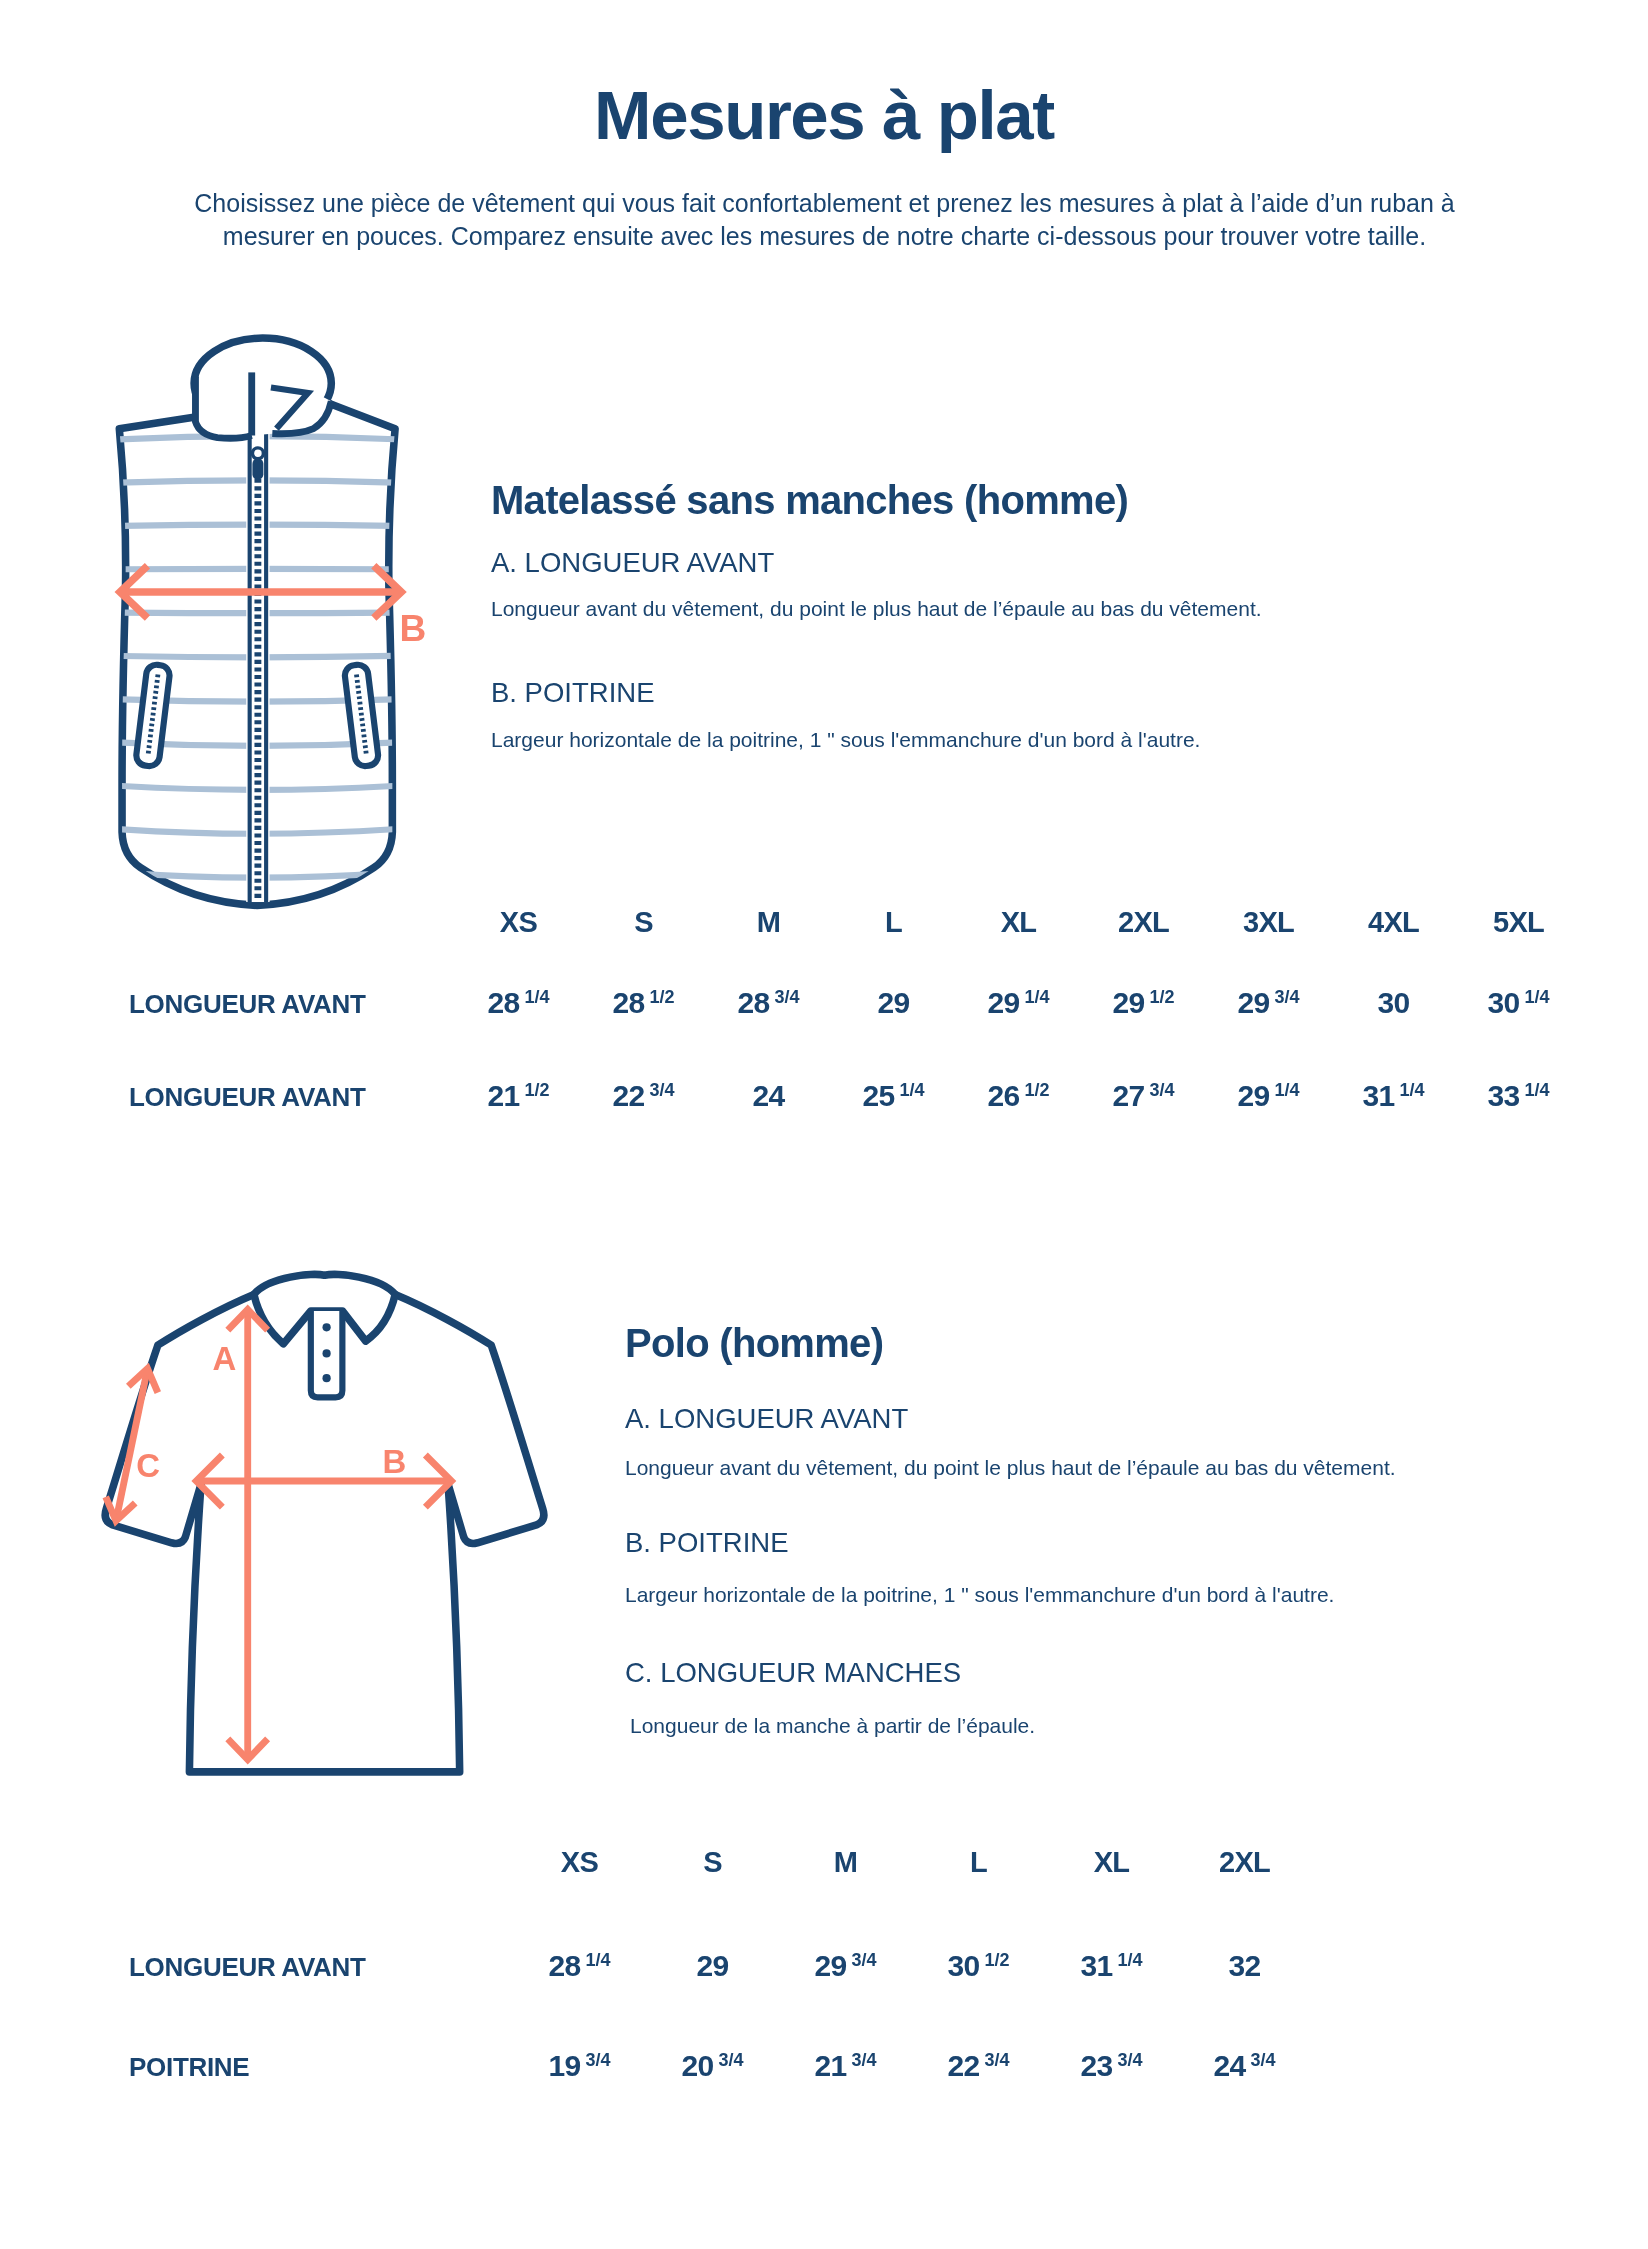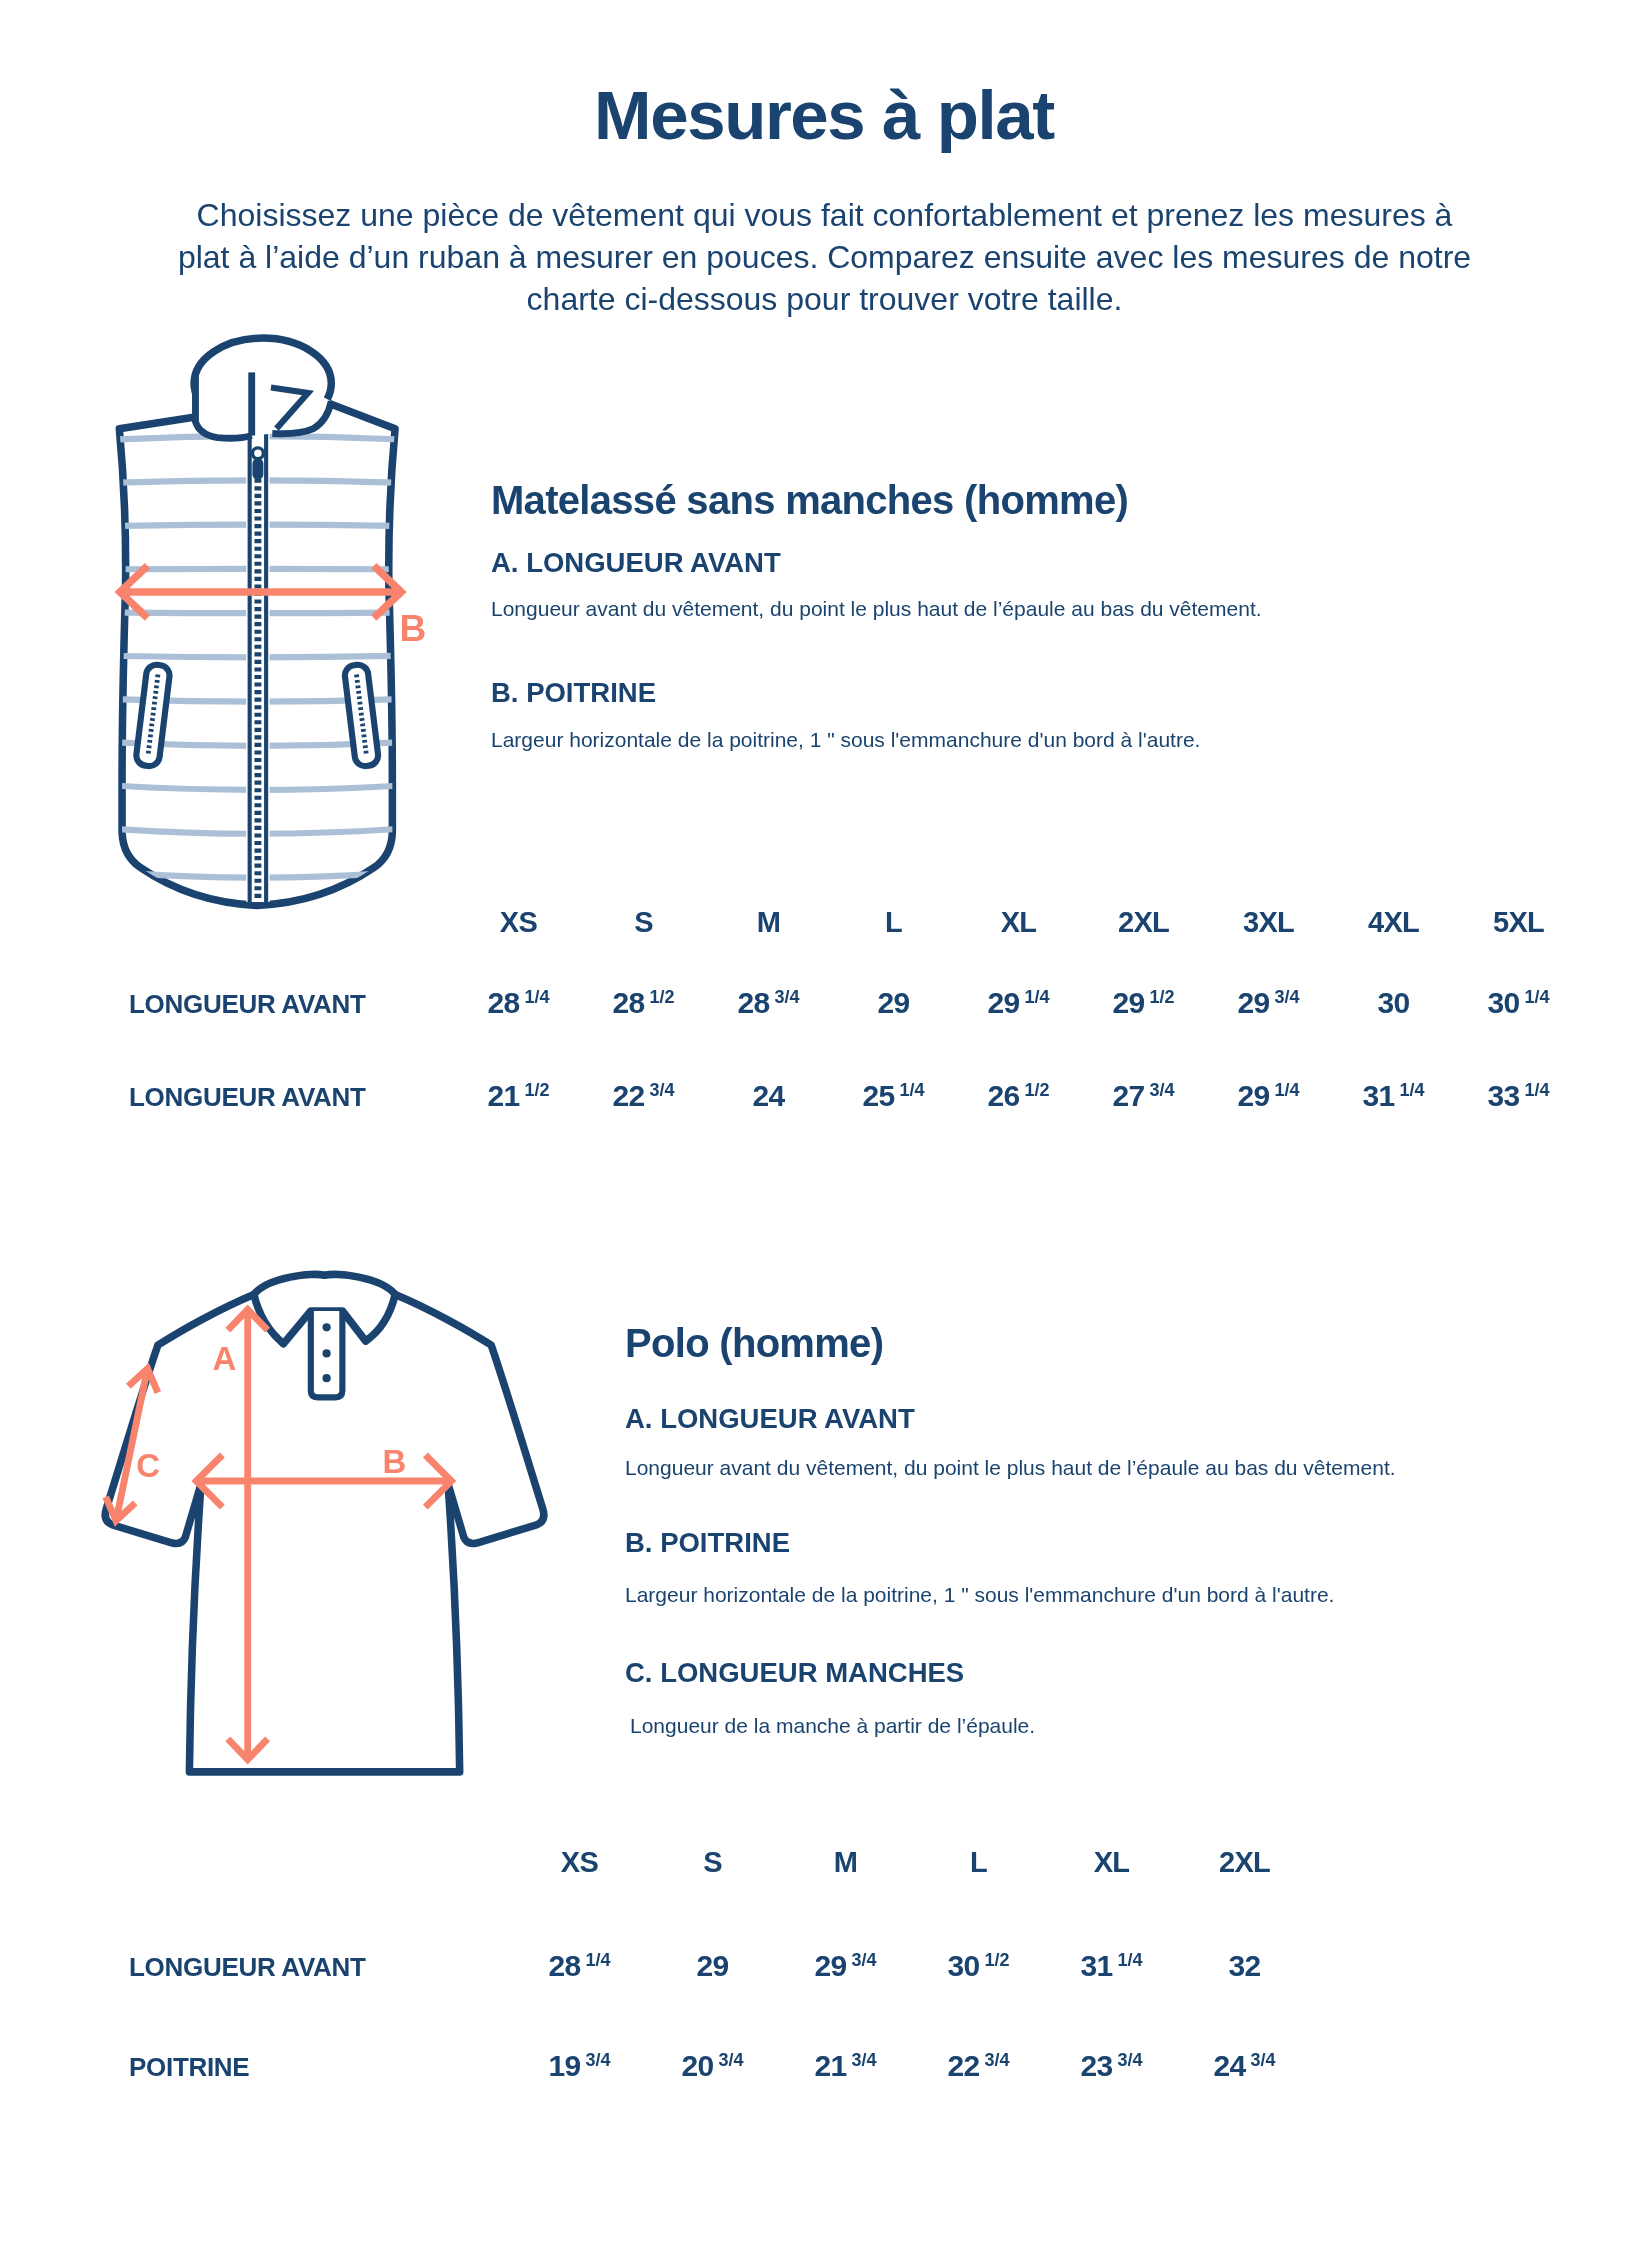--- a/index.html
+++ b/index.html
@@ -7,24 +7,24 @@
     width:1648px;height:2250px;position:relative;background:#ffffff;
     font-family:"Liberation Sans",sans-serif;color:#1a446f;overflow:hidden;
   }
   .abs{position:absolute;}
   .page-title{
     left:0;top:30px;width:1648px;text-align:center;
     font-size:69px;font-weight:700;letter-spacing:-1.4px;
   }
   .intro{
     left:172px;top:162px;width:1305px;text-align:center;
-    font-size:32px;line-height:1.32;font-weight:400;
+    font-size:25px;line-height:1.32;font-weight:400;
   }
   .section-heading{font-size:40px;font-weight:700;letter-spacing:-0.7px;white-space:nowrap;}
-  .measure-label{font-size:27.5px;font-weight:700;white-space:nowrap;}
+  .measure-label{font-size:27.5px;font-weight:400;white-space:nowrap;}
   .measure-desc{font-size:21px;font-weight:400;white-space:nowrap;text-align:right;}
   .size-table{display:flex;flex-direction:column;}
   .trow{display:flex;flex-direction:row;align-items:flex-end;height:38px;}
   .tlabel{font-size:26px;font-weight:700;padding-left:53px;box-sizing:border-box;letter-spacing:-0.3px;}
   .tcell{text-align:center;font-size:30px;font-weight:700;letter-spacing:-0.7px;white-space:nowrap;}
   .tcell.size{font-weight:700;font-size:29px;}
   .frac{font-size:18px;position:relative;top:-9.6px;margin-left:4.8px;letter-spacing:0;}
   .vest-table .tlabel{width:380px;}
   .vest-table .tcell{width:125px;}
   .vest-table .thead{margin-bottom:43px;}

